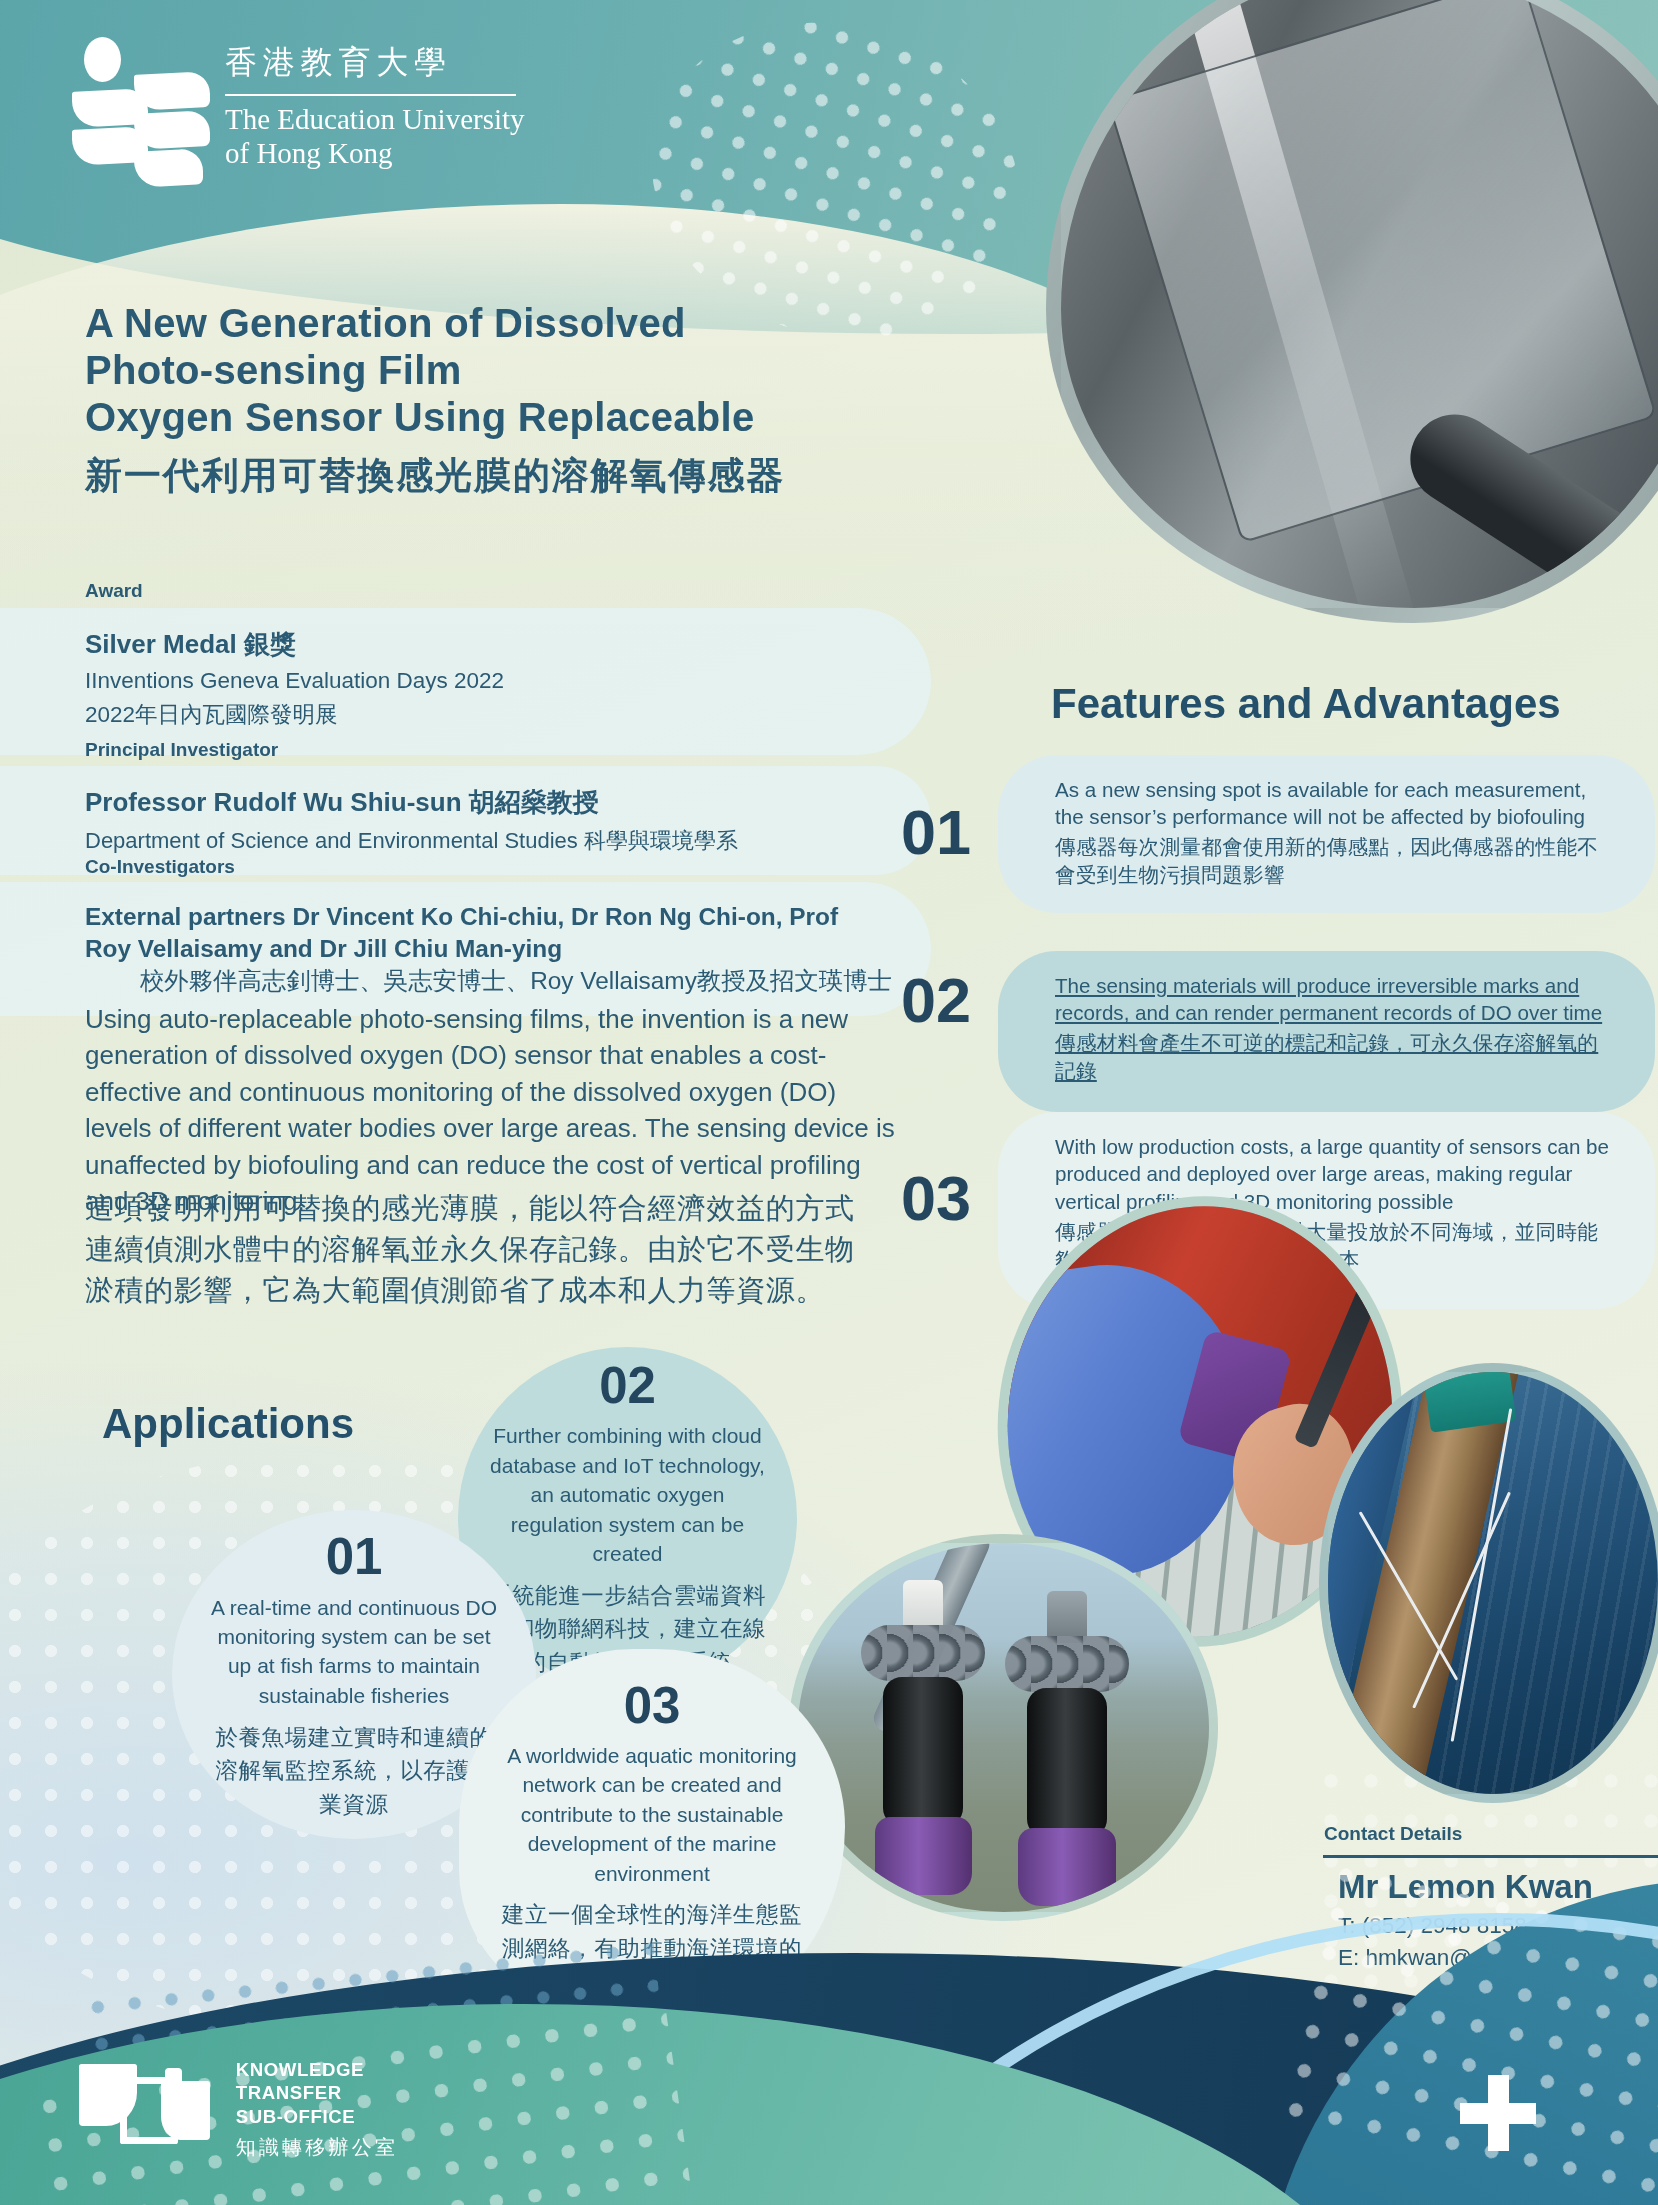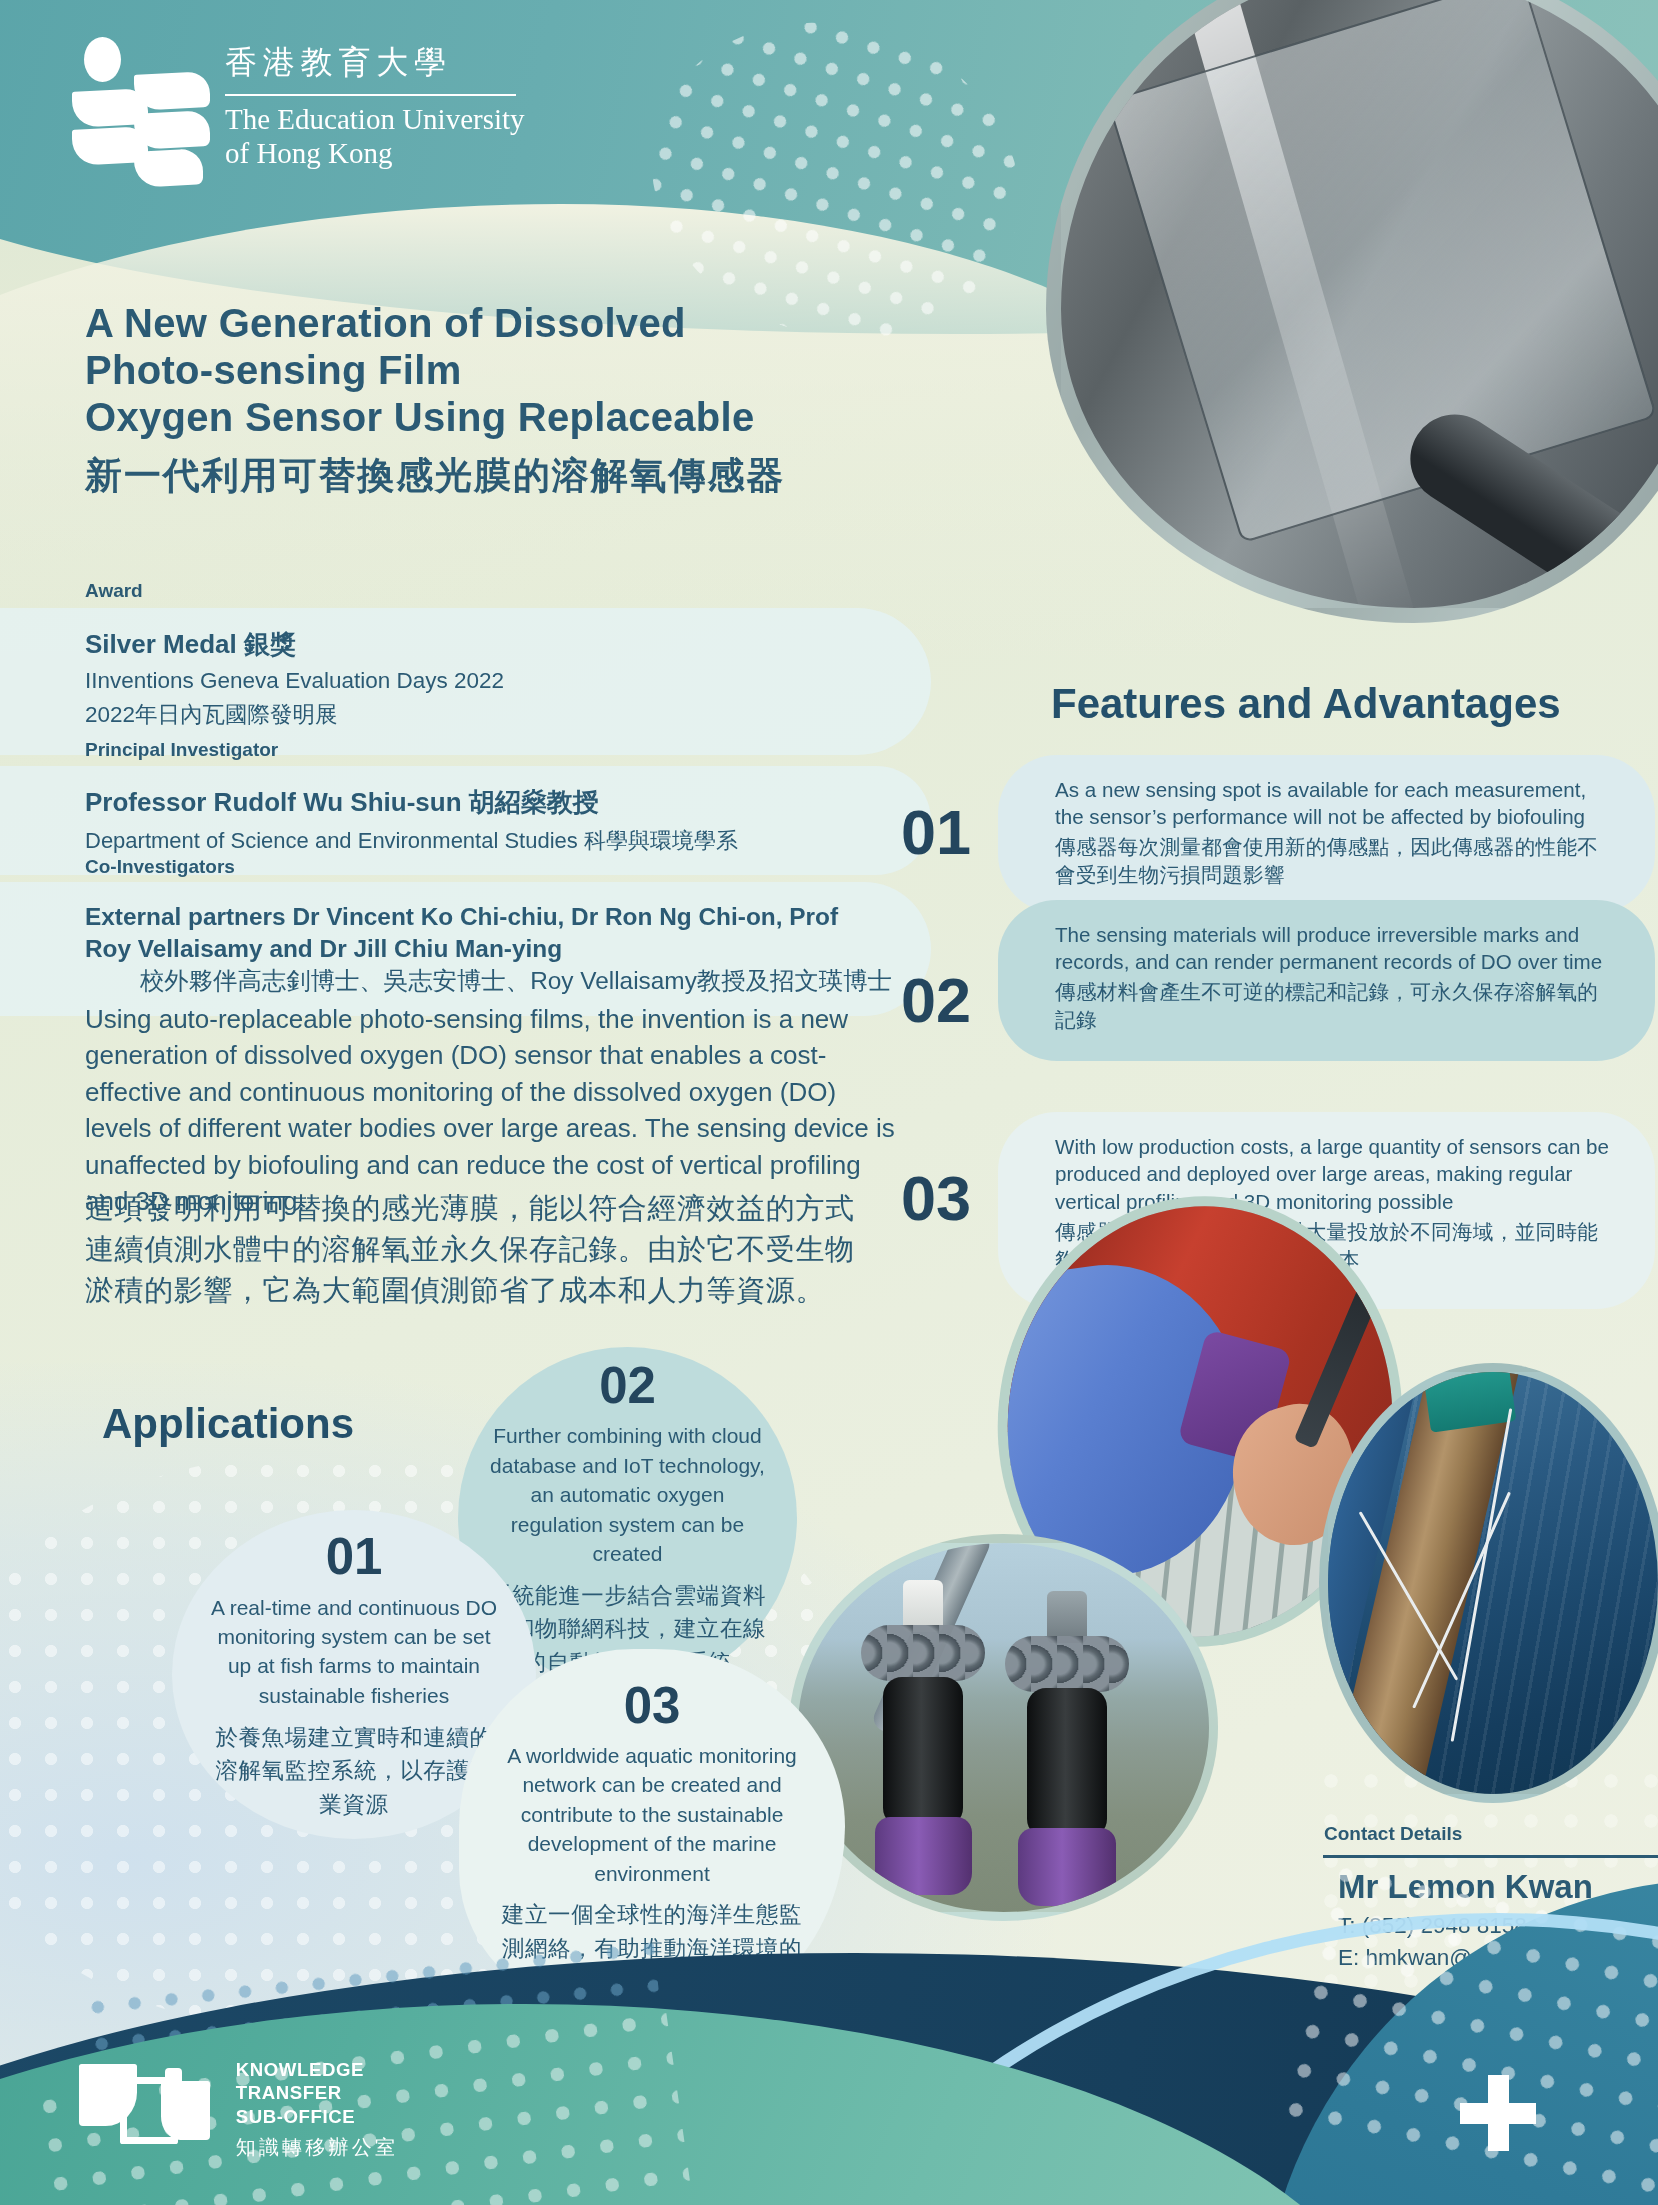--- a/index.html
+++ b/index.html
@@ -76,21 +76,21 @@
   
   .features-heading{position:absolute;left:1051px;top:680px;font-size:42px;font-weight:700;color:#24506b;}
   .fnum{position:absolute;left:888px;width:96px;text-align:center;font-size:63px;font-weight:700;color:#24465e;}
   .fnum.n1{top:796px;}
   .fnum.n2{top:964px;}
   .fnum.n3{top:1162px;}
   .fcard{position:absolute;left:998px;right:3.9px;box-sizing:border-box;border-radius:59px;
     padding:20.6px 41px 20.6px 57px;font-size:20.6px;line-height:1.34;}
   .fcard .zh{margin-top:2.6px;letter-spacing:0.3px;}
   .fcard.c1{top:755px;min-height:158px;background:#dcebee;}
-  .fcard.c2{top:900px;min-height:161px;background:#bcdadb;}
+  .fcard.c2{top:951px;min-height:161px;background:#bcdadb;text-decoration:underline;}
   .fcard.c3{top:1112px;min-height:197px;background:#e7f1f0;}
   
   .photo{position:absolute;overflow:hidden;box-sizing:border-box;}
   .photo-glove{left:998px;top:1196px;width:404px;height:451px;border-radius:50%;
     border:10.3px solid rgba(189,216,205,.85);transform:rotate(6deg);background:#9db3b5;}
   .pg-red{position:absolute;left:-5%;top:-5%;width:110%;height:62%;
     background:linear-gradient(110deg,#7e2017 0%,#c7402f 40%,#a93322 70%,#8f2a1e 100%);}
   .pg-grid{position:absolute;left:-5%;bottom:-4%;width:110%;height:48%;
     background:repeating-linear-gradient(90deg,#cfd8d4 0 23px,#96a7a4 23px 28px),
                repeating-linear-gradient(0deg, rgba(70,85,82,.5) 0 5.1px, rgba(255,255,255,0) 5.1px 33px);}

